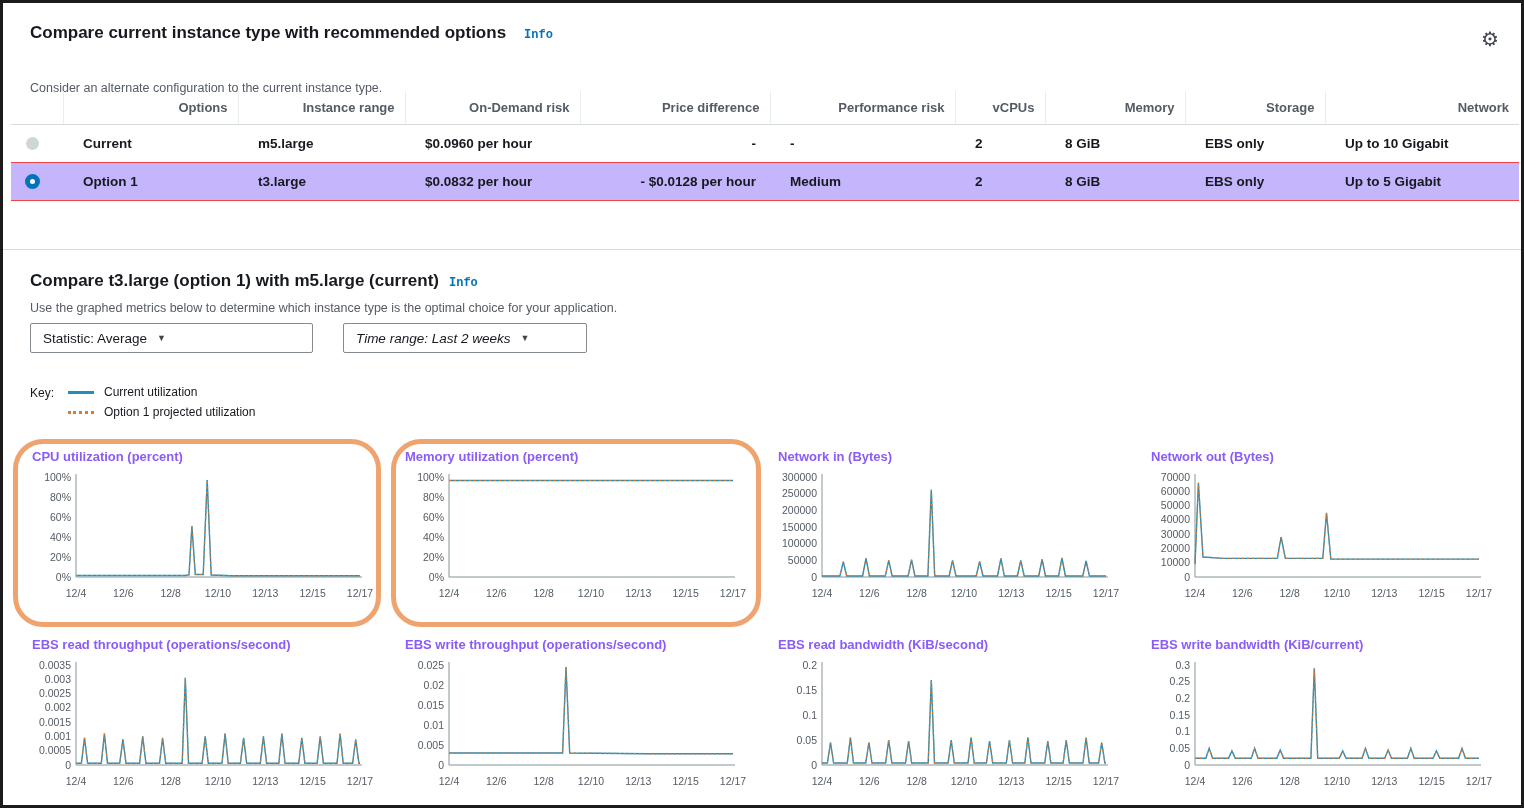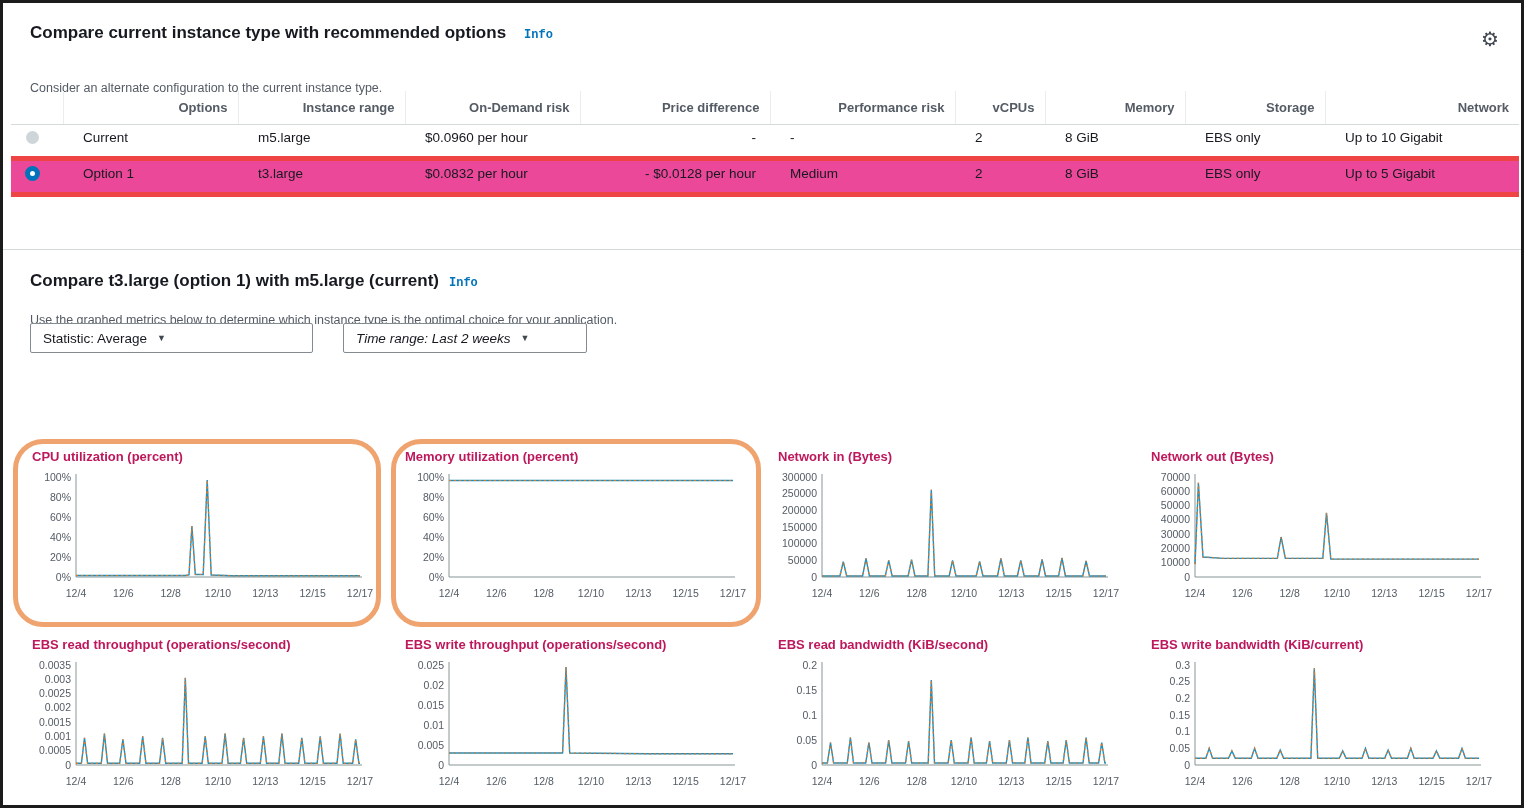--- a/index.html
+++ b/index.html
@@ -18,34 +18,34 @@
   .gear { position: absolute; right: 22px; top: 26px; font-size: 20px; color: #414750; cursor: pointer; line-height: 1; }
 
   table.compare { position: absolute; left: 8px; top: 88px; width: 1508px; border-collapse: collapse; table-layout: fixed; }
   table.compare th {
     text-align: right; font-size: 13px; font-weight: 700; color: #545b64;
     padding: 9px 10px 9px 20px; border-bottom: 1px solid #d5dbdb; border-left: 1px solid #eaeded;
     white-space: nowrap; overflow: hidden;
   }
   table.compare th:first-child { border-left: none; }
   table.compare td {
-    font-size: 13.5px; color: #16191f; padding: 5px 10px 11px 20px;
-    border-bottom: 5px solid #ef4444; white-space: nowrap; overflow: hidden;
+    font-size: 13.5px; color: #16191f; padding: 11px 10px 11px 20px;
+    border-bottom: 1px solid #ef4444; white-space: nowrap; overflow: hidden; font-weight: bold;
   }
   table.compare .col-right { text-align: right; padding-right: 14px; }
-  tr.row-selected td { background: #ec4899; }
+  tr.row-selected td { background: #c4b5fd; }
   .radio-cell { text-align: center; padding-left: 0 !important; }
   .radio-unselected { width: 13px; height: 13px; border-radius: 50%; background: #cfd6d9; margin: 0 auto; cursor: pointer; }
   .radio-selected { width: 15px; height: 15px; border-radius: 50%; border: 5px solid #0073bb; background: #fff; margin: 0 auto; cursor: pointer; }
 
   .section-divider { position: absolute; left: 0; right: 0; top: 246px; height: 1px; background: #d5dbdb; }
 
   
   .p2-header { position: absolute; left: 27px; top: 268px; display: flex; align-items: baseline; gap: 10px; }
-  .p2-subtitle { top: 298px; margin-top: 12px; }
+  .p2-subtitle { top: 298px; }
   .dropdown {
     position: absolute; top: 320px; height: 30px; border: 1px solid #848b90; border-radius: 2px;
     background: #fff; display: flex; align-items: center; 
     padding: 0 12px; font-size: 13.5px; color: #16191f; cursor: pointer;
   }
   #dd-statistic { left: 27px; width: 283px; }
   #dd-timerange { left: 340px; width: 244px; font-style: italic; }
   .caret { font-size: 9px; color: #414750; margin-left: 10px; }
 
   .key-block { position: absolute; left: 27px; top: 382px; display: flex; gap: 14px; font-size: 12px; color: #16191f; }
@@ -53,21 +53,21 @@
   .key-items { display: flex; flex-direction: column; gap: 6px; }
   .key-item { display: flex; align-items: center; gap: 10px; }
   .swatch { width: 26px; height: 0; }
   .key-text { font-size: 12px; color: #16191f; }
 
   
   #charts-grid {
     position: absolute; left: 27px; top: 446px;
     display: grid; grid-template-columns: repeat(4, 336px); column-gap: 37px; row-gap: 34px;
   }
-  .chart-title { font-size: 13px; font-weight: 700; color: #be185d; height: 18px; margin: 0 0 4px 2px; white-space: nowrap; }
+  .chart-title { font-size: 13px; font-weight: 700; color: #8b5cf6; height: 18px; margin: 0 0 4px 2px; white-space: nowrap; }
   svg { overflow: visible; display: block; }
   .tick { font-family: "Liberation Sans", sans-serif; font-size: 10.5px; fill: #545b64; }
 
   .ring { position: absolute; border: 5px solid #efa46f; border-radius: 30px; pointer-events: none; }
   #ring-cpu { left: 10px; top: 436px; width: 368px; height: 188px; }
   #ring-memory { left: 388px; top: 436px; width: 370px; height: 188px; }
 </style>
 </head>
 <body>
 
@@ -149,20 +149,33 @@
 
   <div class="dropdown" id="dd-statistic">
     <span>Statistic: Average</span>
     <span class="caret">▼</span>
   </div>
   <div class="dropdown" id="dd-timerange">
     <span>Time range: Last 2 weeks</span>
     <span class="caret">▼</span>
   </div>
 
+  <div class="key-block">
+    <span class="key-label">Key:</span>
+    <div class="key-items">
+      <div class="key-item">
+        <span class="swatch" style="border-top: 3px solid rgb(32, 143, 187);"></span>
+        <span class="key-text">Current utilization</span>
+      </div>
+      <div class="key-item">
+        <span class="swatch" style="border-top: 3px dotted rgb(224, 120, 42);"></span>
+        <span class="key-text">Option 1 projected utilization</span>
+      </div>
+    </div>
+  </div>
 
   <div id="charts-grid">
       <div class="chart">
         <div class="chart-title">CPU utilization (percent)</div>
         <svg width="336" height="132">
           <line x1="46" y1="3" x2="46" y2="106" stroke="#879596" stroke-width="1"></line>
           <line x1="46" y1="106" x2="332" y2="106" stroke="#879596" stroke-width="1"></line>
           <text x="41" y="109.5" text-anchor="end" class="tick">0%</text>
           <text x="41" y="89.5" text-anchor="end" class="tick">20%</text>
           <text x="41" y="69.5" text-anchor="end" class="tick">40%</text>

